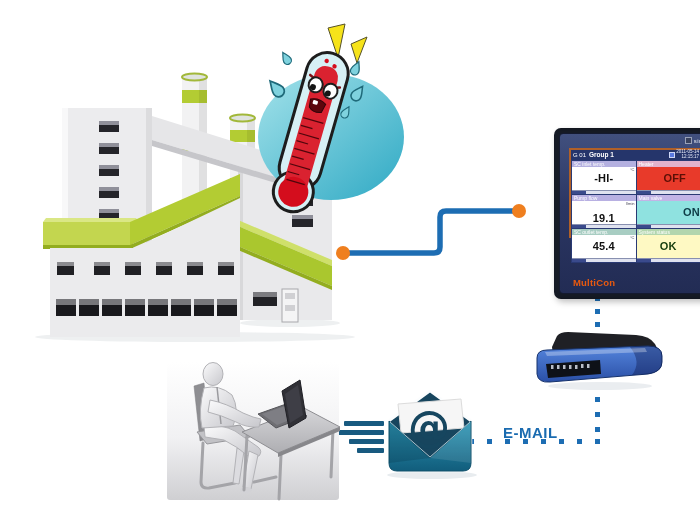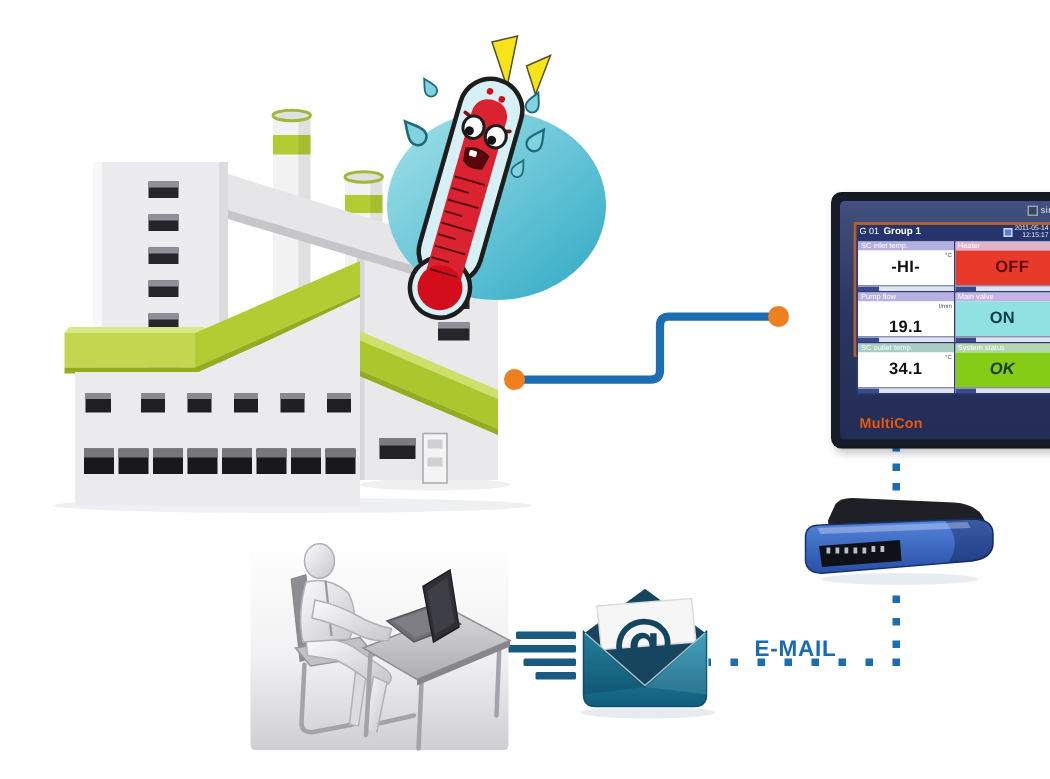--- a/index.html
+++ b/index.html
@@ -375,39 +375,39 @@
               <div class="mc-plabel" style="background: rgb(184, 176, 226);">Pump flow</div>
               <div class="mc-pvalue" style="background: rgb(255, 255, 255);">
                 <span class="mc-unit">l/min</span>
                 <span class="mc-val" style="color: rgb(17, 17, 17); margin-top: 12px;">19.1</span>
               </div>
               <div class="mc-pbar"></div>
             </div>
 
             <div class="mc-panel">
               <div class="mc-plabel" style="background: rgb(194, 180, 230);">Main valve</div>
-              <div class="mc-pvalue" style="background: rgb(143, 226, 224);">
+              <div class="mc-pvalue" style="background: rgb(143, 226, 224); justify-content: flex-end;">
                 <span class="mc-unit"></span>
                 <span class="mc-val" style="color: rgb(13, 59, 70);">ON</span>
               </div>
               <div class="mc-pbar"></div>
             </div>
 
             <div class="mc-panel">
               <div class="mc-plabel" style="background: rgb(168, 205, 194);">SC outlet temp.</div>
               <div class="mc-pvalue" style="background: rgb(255, 255, 255);">
                 <span class="mc-unit">°C</span>
-                <span class="mc-val" style="color: rgb(17, 17, 17);">34.1</span>
+                <span class="mc-val" style="color: rgb(17, 17, 17);">45.4</span>
               </div>
               <div class="mc-pbar"></div>
             </div>
 
             <div class="mc-panel">
               <div class="mc-plabel" style="background: rgb(178, 214, 174);">System status</div>
-              <div class="mc-pvalue" style="background: #84cc16; font-style: italic;">
+              <div class="mc-pvalue" style="background: #fef9c3;">
                 <span class="mc-unit"></span>
                 <span class="mc-val" style="color: rgb(20, 60, 12);">OK</span>
               </div>
               <div class="mc-pbar"></div>
             </div>
 
           </div>
           <div class="mc-footer">TOUCH THE SCREEN TO SHOW NAVIGATION KEYS</div>
         </div>
         <div class="mc-model">MultiCon</div>

